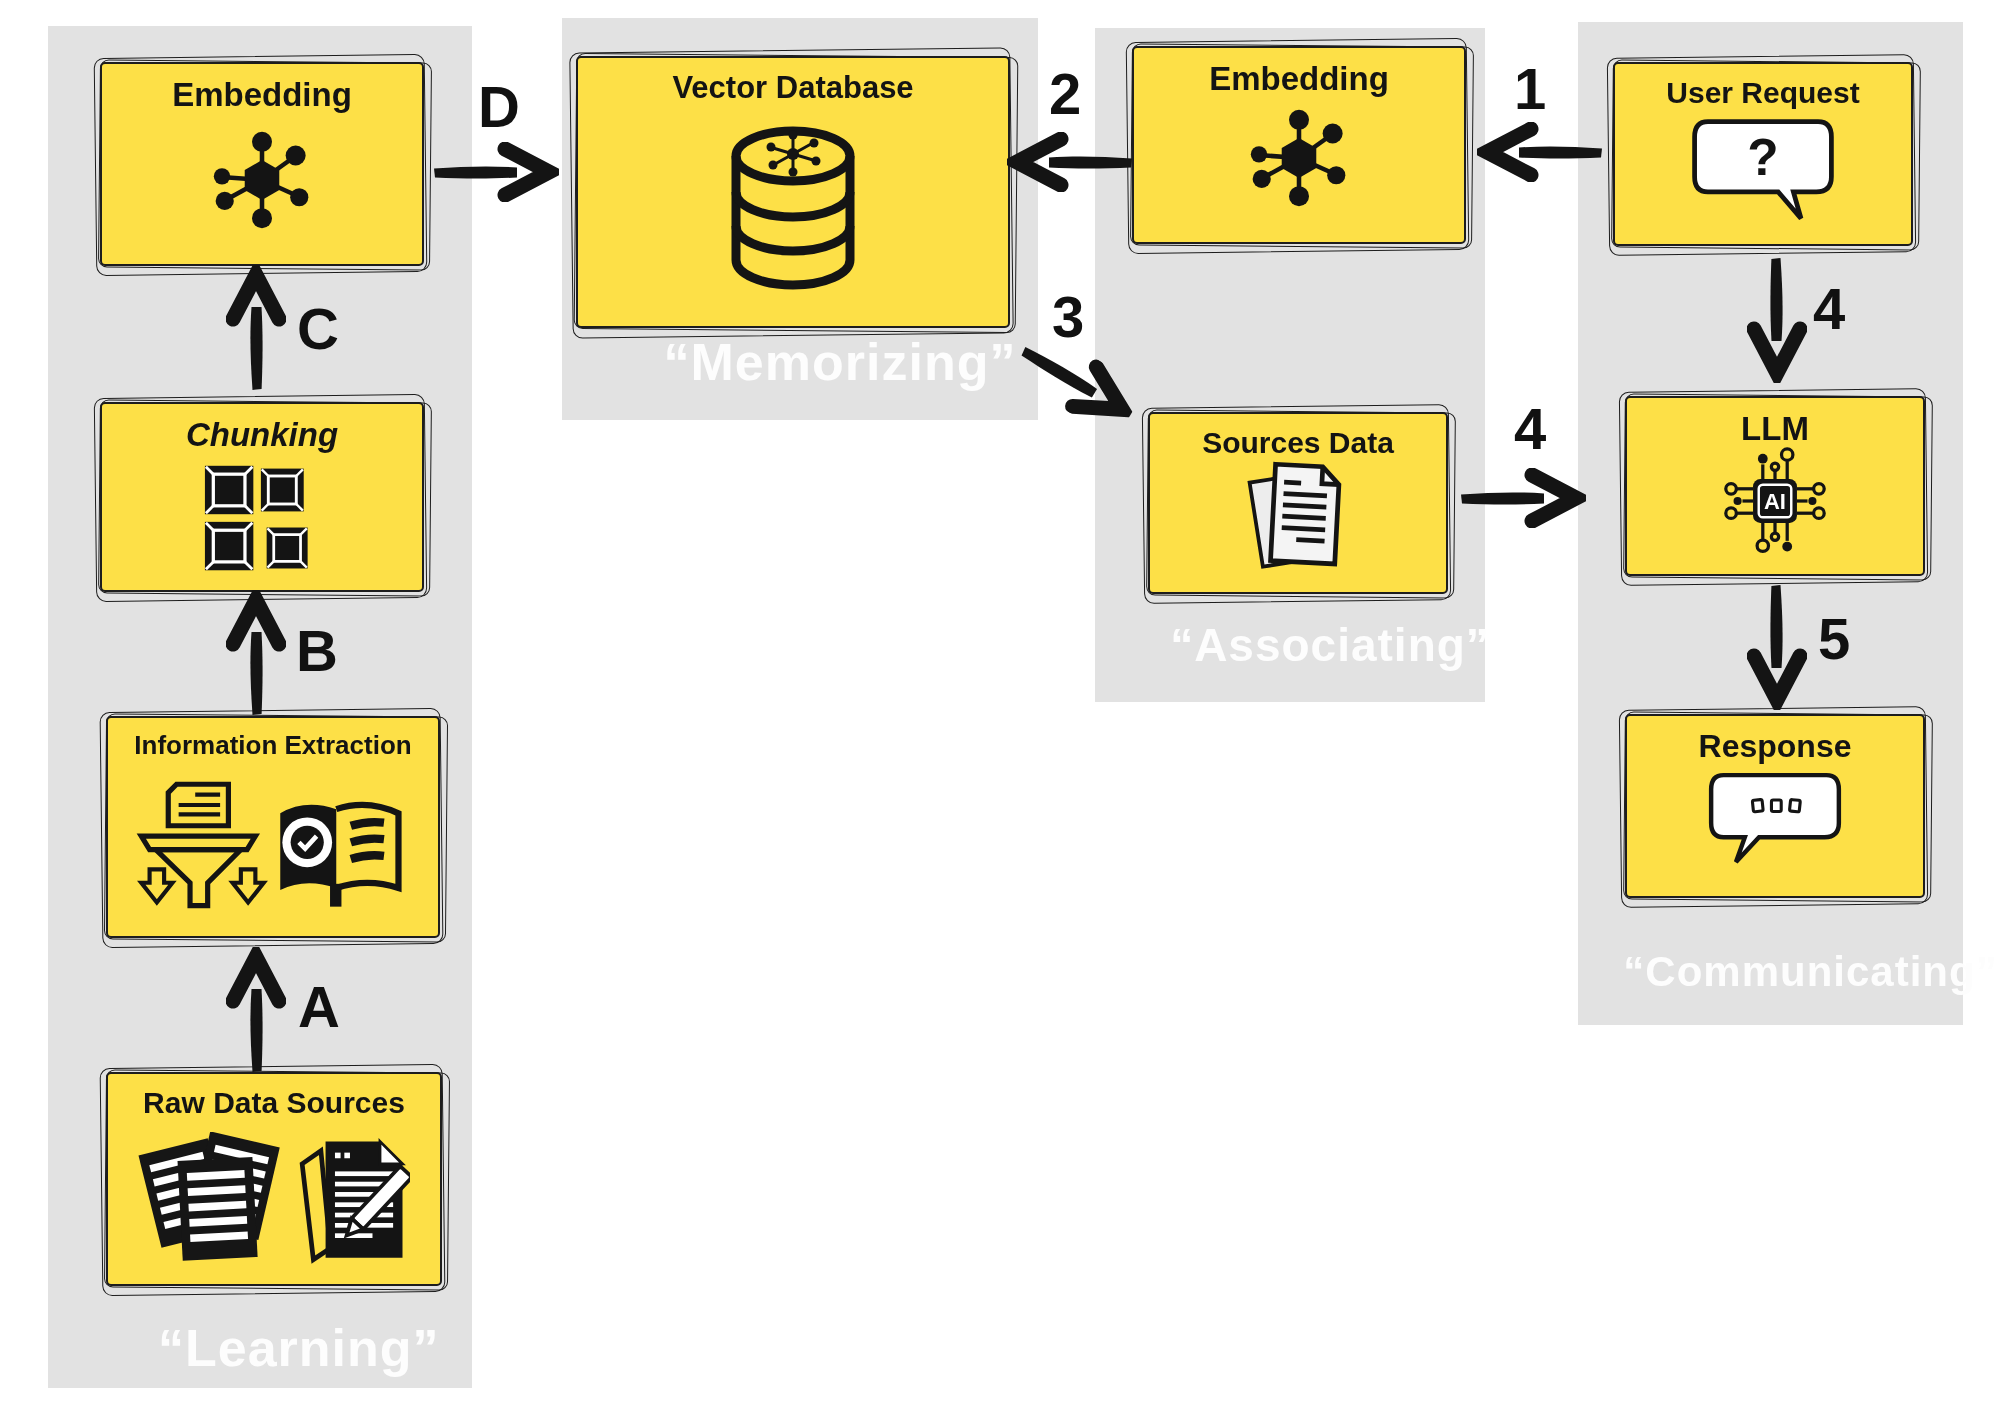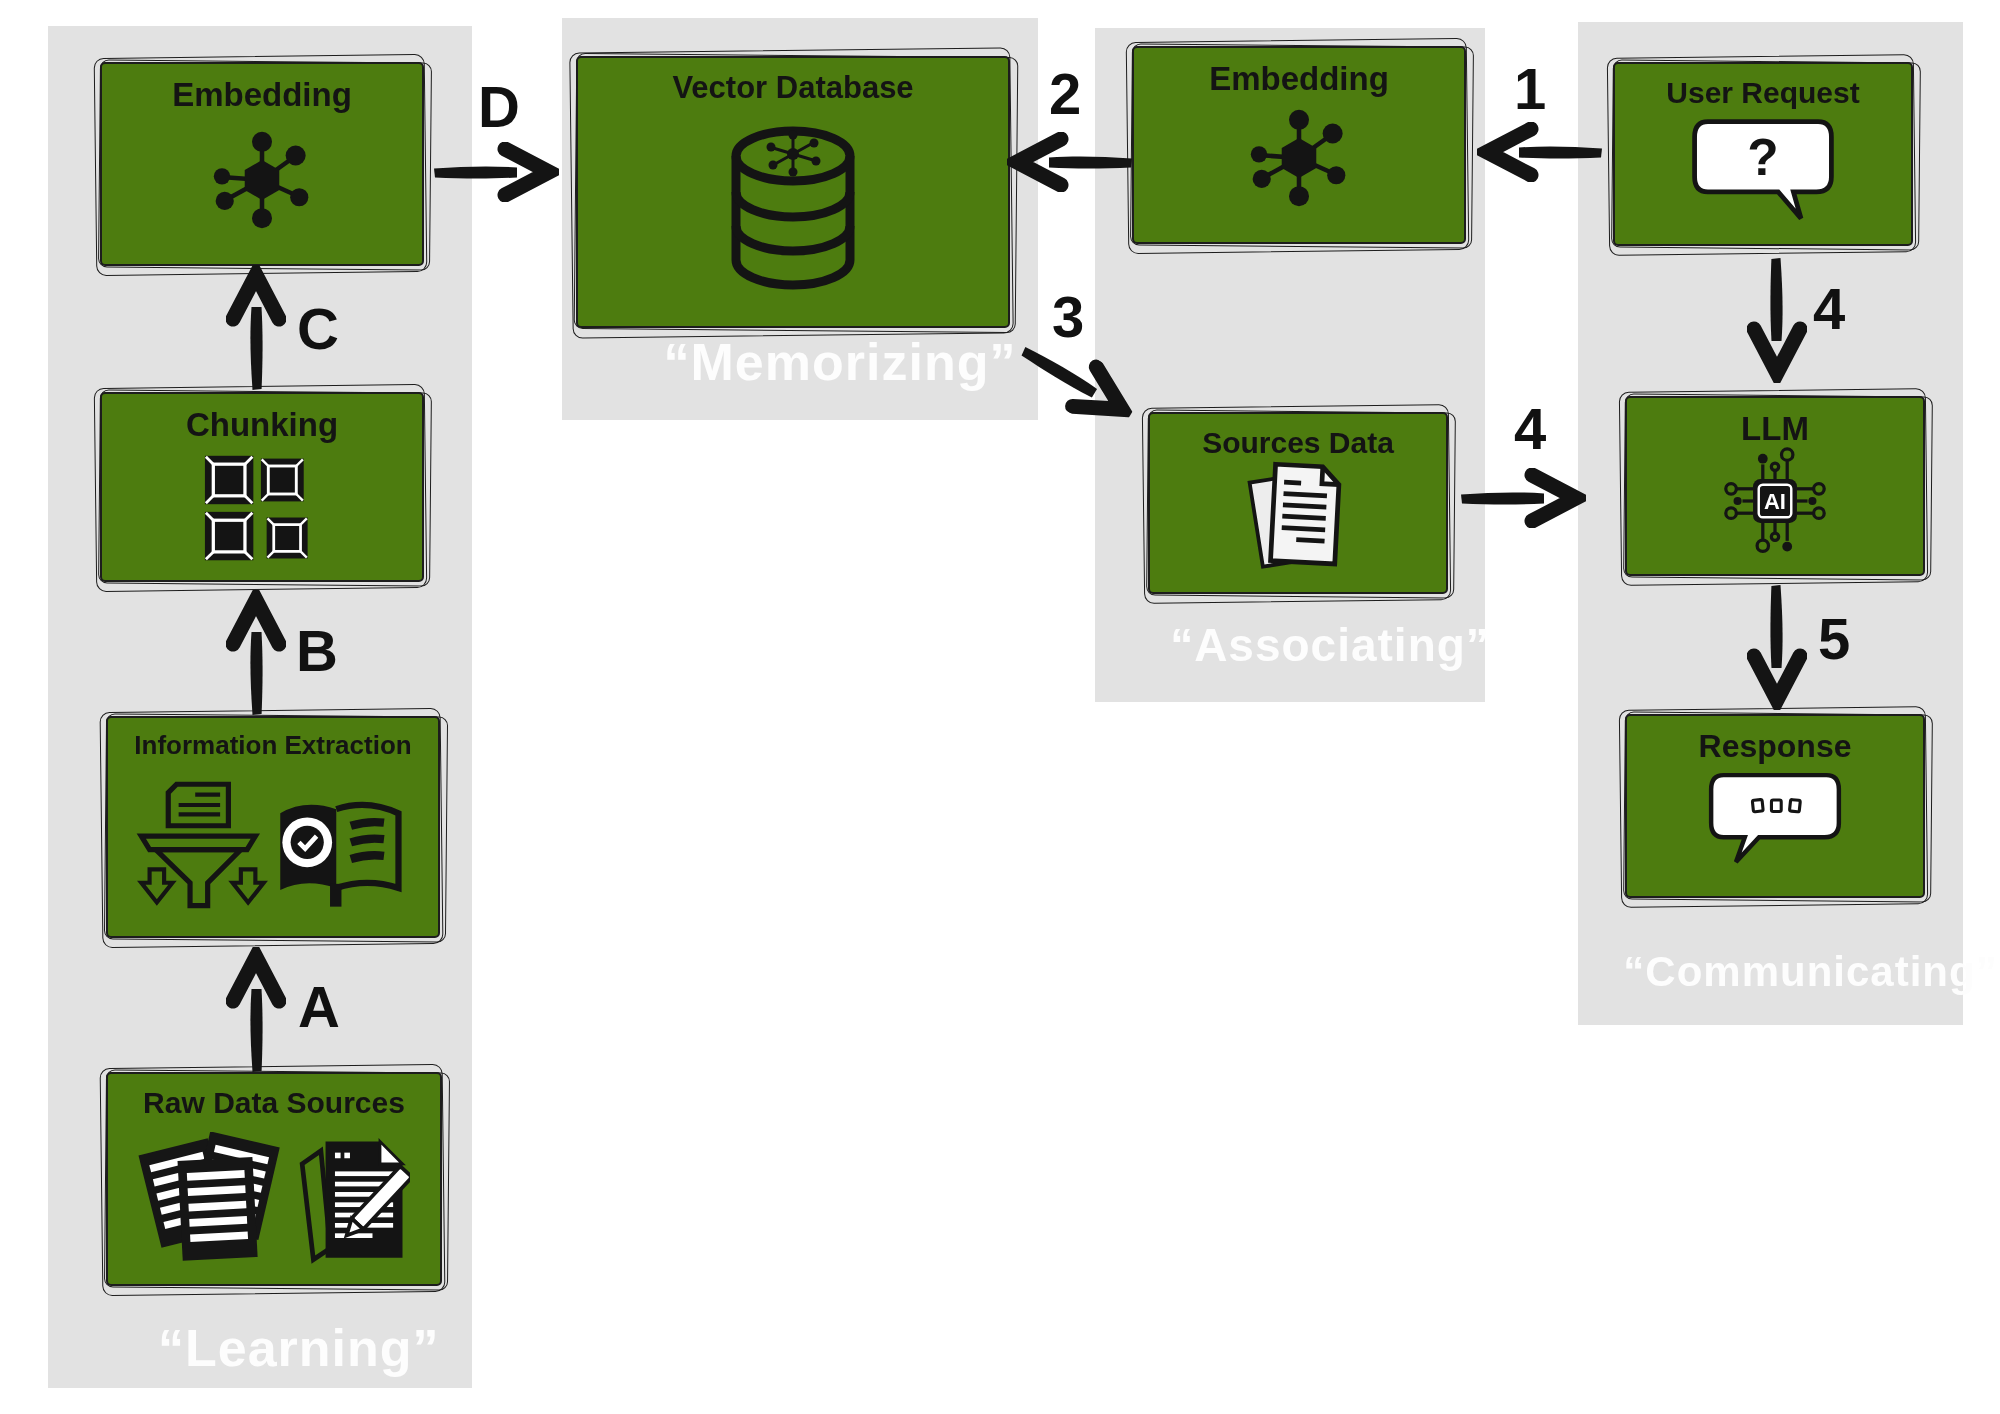--- a/index.html
+++ b/index.html
@@ -19,41 +19,41 @@
     white-space:nowrap;
     padding-left:40px;
   }
   .lbl-learning{left:118px;top:1318px;font-size:52px;}
   .lbl-memorizing{left:562px;top:332px;width:476px;text-align:center;font-size:52px;}
   .lbl-associating{left:1095px;top:618px;width:390px;text-align:center;font-size:46px;}
   .lbl-communicating{left:1578px;top:948px;width:385px;text-align:center;font-size:42px;}
 
   
   .node{
-    position:absolute;background:#4d7c0f;
+    position:absolute;background:#fde047;
     border:2.3px solid #1d1d1d;border-radius:5px;
   }
   .node::before{
     content:"";position:absolute;inset:-8px -4px -10px -7px;
     border:1.8px solid #1d1d1d;border-radius:10px;
     transform:rotate(-0.7deg);pointer-events:none;
   }
   .node::after{
     content:"";position:absolute;inset:-3px -9px -5px -3px;
     border:1.6px solid #1d1d1d;border-radius:9px;
     transform:rotate(0.55deg);pointer-events:none;
   }
   .node-title{
     position:absolute;top:12px;left:0;right:0;text-align:center;
     font-weight:700;color:#141414;white-space:nowrap;
   }
   .node-icon{position:absolute;left:50%;transform:translateX(-50%);}
 
   .n-embedding-left{left:100px;top:62px;width:320px;height:200px;}
-  .n-chunking{left:100px;top:392px;width:320px;height:186px;}
+  .n-chunking{left:100px;top:402px;width:320px;height:186px;font-style:italic;}
   .n-extraction{left:106px;top:716px;width:330px;height:218px;}
   .n-rawdata{left:106px;top:1072px;width:332px;height:210px;}
   .n-vectordb{left:576px;top:56px;width:430px;height:268px;}
   .n-embedding-mid{left:1132px;top:46px;width:330px;height:194px;}
   .n-relevantdata{left:1148px;top:412px;width:296px;height:178px;}
   .n-userrequest{left:1613px;top:62px;width:296px;height:180px;}
   .n-llm{left:1625px;top:396px;width:296px;height:176px;}
   .n-response{left:1625px;top:714px;width:296px;height:180px;}
 
   .t-33{font-size:33px;} .t-31{font-size:31px;} .t-30{font-size:30px;}

